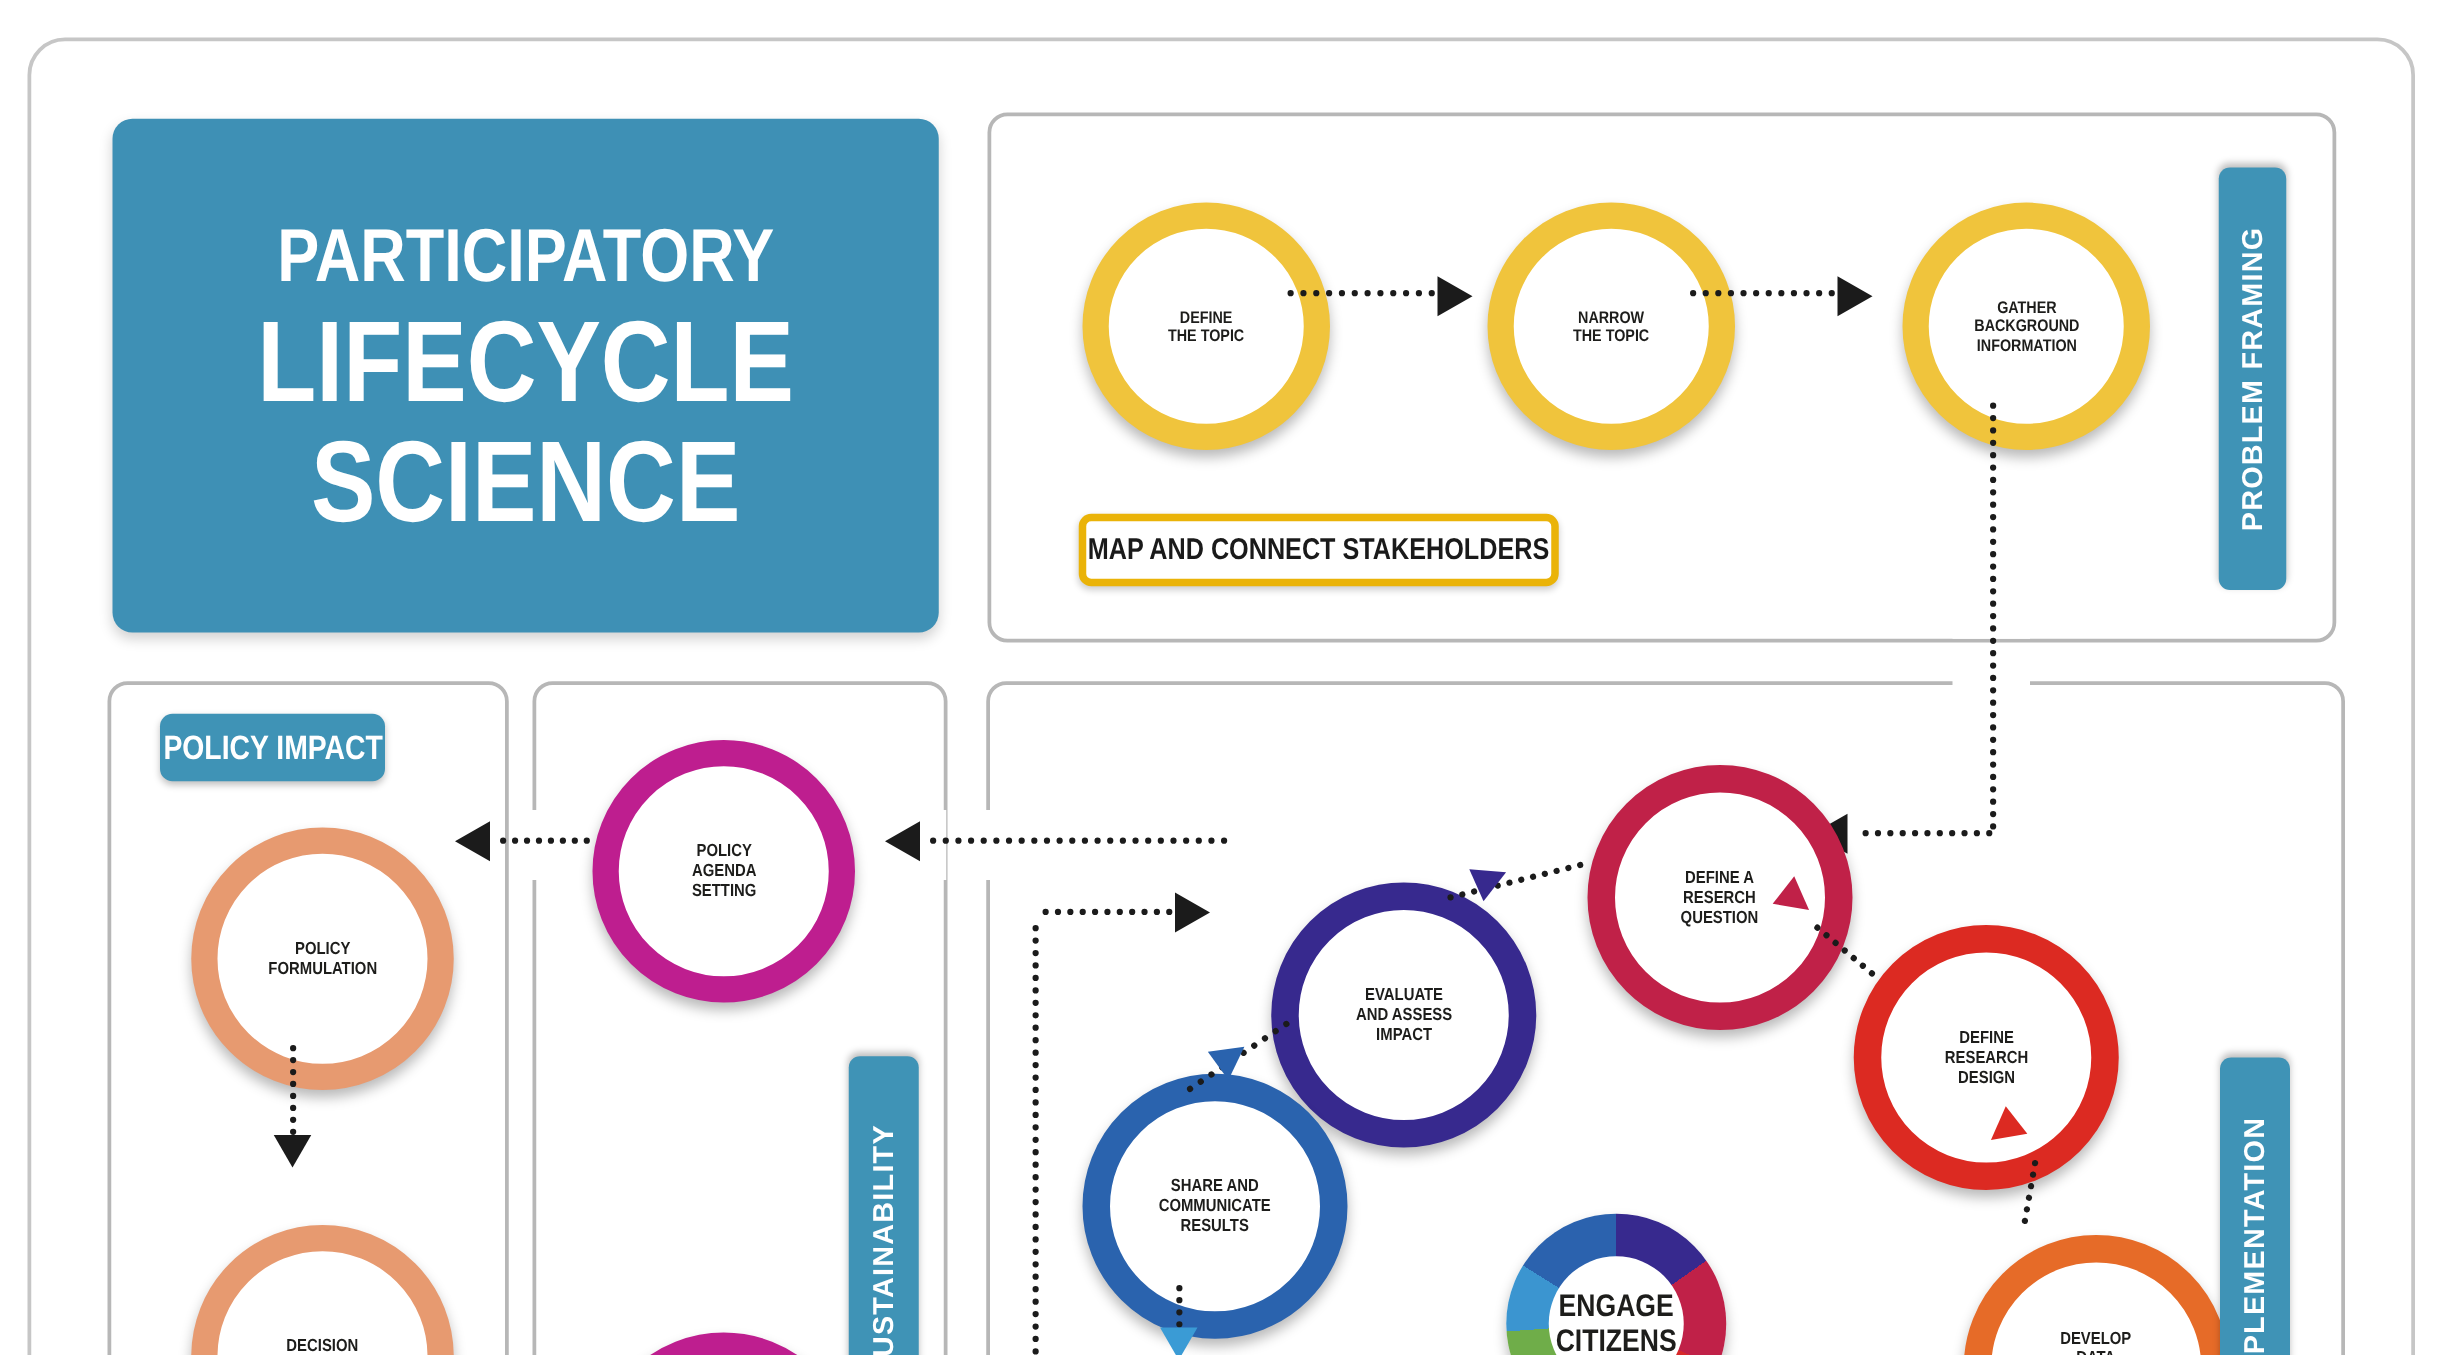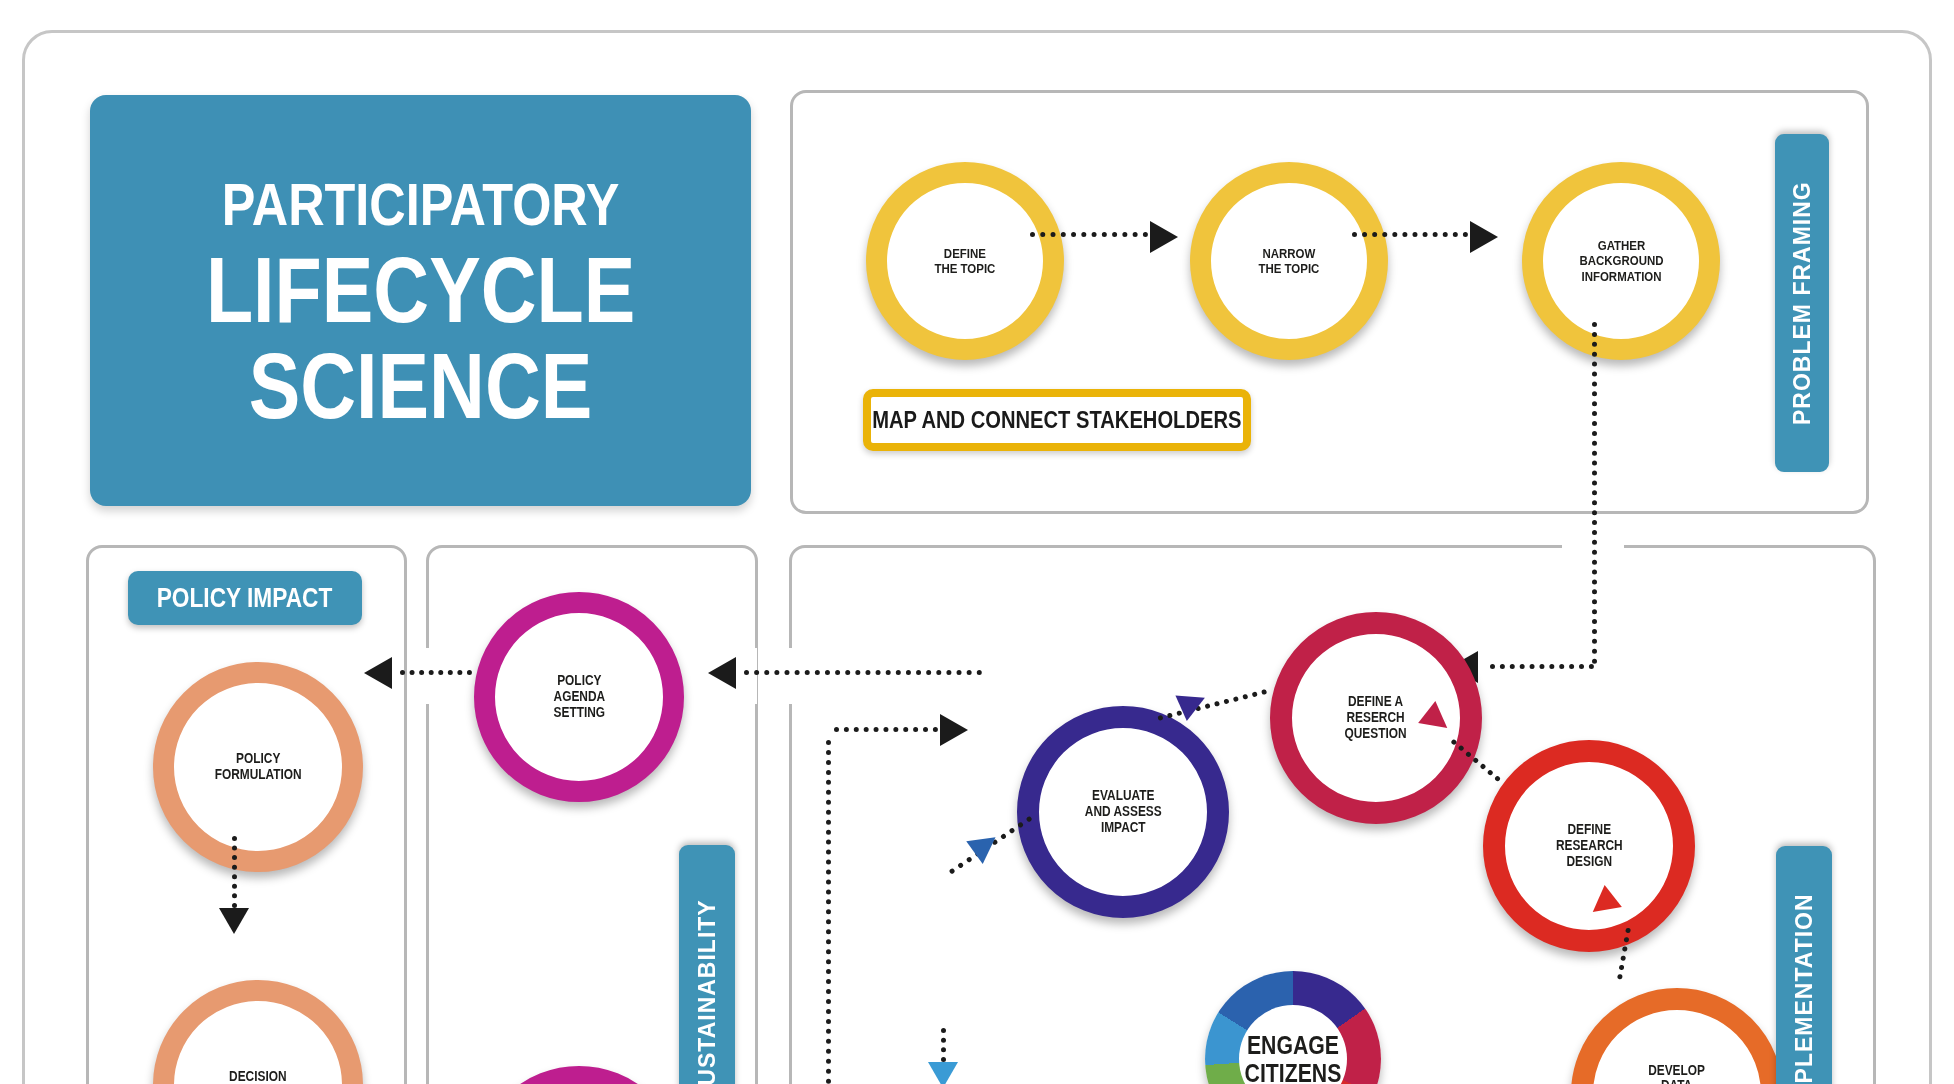--- a/index.html
+++ b/index.html
@@ -39,21 +39,21 @@
     border-radius:50%;background:#fff;
     display:flex;align-items:center;justify-content:center;text-align:center;
     box-shadow:0 6px 10px rgba(0,0,0,.28);
   }
   .ring-label{
     font-weight:700;color:#1d1d1b;white-space:pre-line;line-height:1.12;
     display:inline-block;transform:scaleX(.85);
   }
   
   .pill{
-    left:863px;top:389px;width:372px;height:46px;background:#fff;border:8px solid #eab308;
+    left:863px;top:411px;width:372px;height:46px;background:#fff;border:6px solid #eab308;
     border-radius:10px;display:flex;align-items:center;justify-content:center;
     font-weight:700;font-size:24px;color:#1a1a1a;box-shadow:0 3px 6px rgba(0,0,0,.2);
   }
   
   .dot-h{height:0;border-top:5px dotted #1b1b1b;}
   .dot-v{width:0;border-left:5px dotted #1b1b1b;}
   .tri{width:0;height:0;border-style:solid;}
   .tri-r{border-width:16px 0 16px 28px;border-color:transparent transparent transparent #1b1b1b;}
   .tri-l{border-width:16px 28px 16px 0;border-color:transparent #1b1b1b transparent transparent;}
   .tri-d{border-width:26px 15px 0 15px;border-color:#1b1b1b transparent transparent transparent;}
@@ -122,21 +122,21 @@
 
   <div class="abs dot-h" style="left:1030px;top:232px;width:118px;"></div>
   <div class="abs tri tri-r" style="left:1150px;top:221px;"></div>
   <div class="abs dot-h" style="left:1352px;top:232px;width:116px;"></div>
   <div class="abs tri tri-r" style="left:1470px;top:221px;"></div>
 
   <div class="abs dot-v" style="left:1592px;top:322px;height:342px;"></div>
   <div class="abs dot-h" style="left:1490px;top:664px;width:104px;"></div>
   <div class="abs tri tri-l" style="left:1450px;top:651px;"></div>
 
-  <div class="abs badge" style="left:128px;top:571px;width:234px;height:54px;font-size:27px;">
+  <div class="abs badge" style="left:128px;top:571px;width:180px;height:54px;font-size:27px;">
     <span class="cond">POLICY IMPACT</span>
   </div>
   <div class="abs ring" style="left:153px;top:662px;width:168px;height:168px;border:21px solid #e79a70;">
     <span class="ring-label" style="font-size:14px;">POLICY
 FORMULATION</span>
   </div>
   <div class="abs ring" style="left:153px;top:980px;width:168px;height:168px;border:21px solid #e79a70;">
     <span class="ring-label" style="font-size:14px;">DECISION
 MAKING</span>
   </div>
@@ -168,20 +168,25 @@
   </div>
   <div class="abs ring" style="left:1270px;top:612px;width:168px;height:168px;border:22px solid #c02148;">
     <span class="ring-label" style="font-size:14px;">DEFINE A
 RESERCH
 QUESTION</span>
   </div>
   <div class="abs ring" style="left:1483px;top:740px;width:168px;height:168px;border:22px solid #dc2a22;">
     <span class="ring-label" style="font-size:14px;">DEFINE
 RESEARCH
 DESIGN</span>
+  </div>
+  <div class="abs ring" style="left:866px;top:859px;width:168px;height:168px;border:22px solid #2a63ae;">
+    <span class="ring-label" style="font-size:14px;">SHARE AND
+COMMUNICATE
+RESULTS</span>
   </div>
   <div class="abs ring" style="left:1571px;top:988px;width:168px;height:168px;border:22px solid #e66b28;">
     <span class="ring-label" style="font-size:14px;">DEVELOP
 DATA
 GATHERING
 INSTRUMENTS</span>
   </div>
 
   <div class="abs wheel">
     <div class="wheel-inner">

